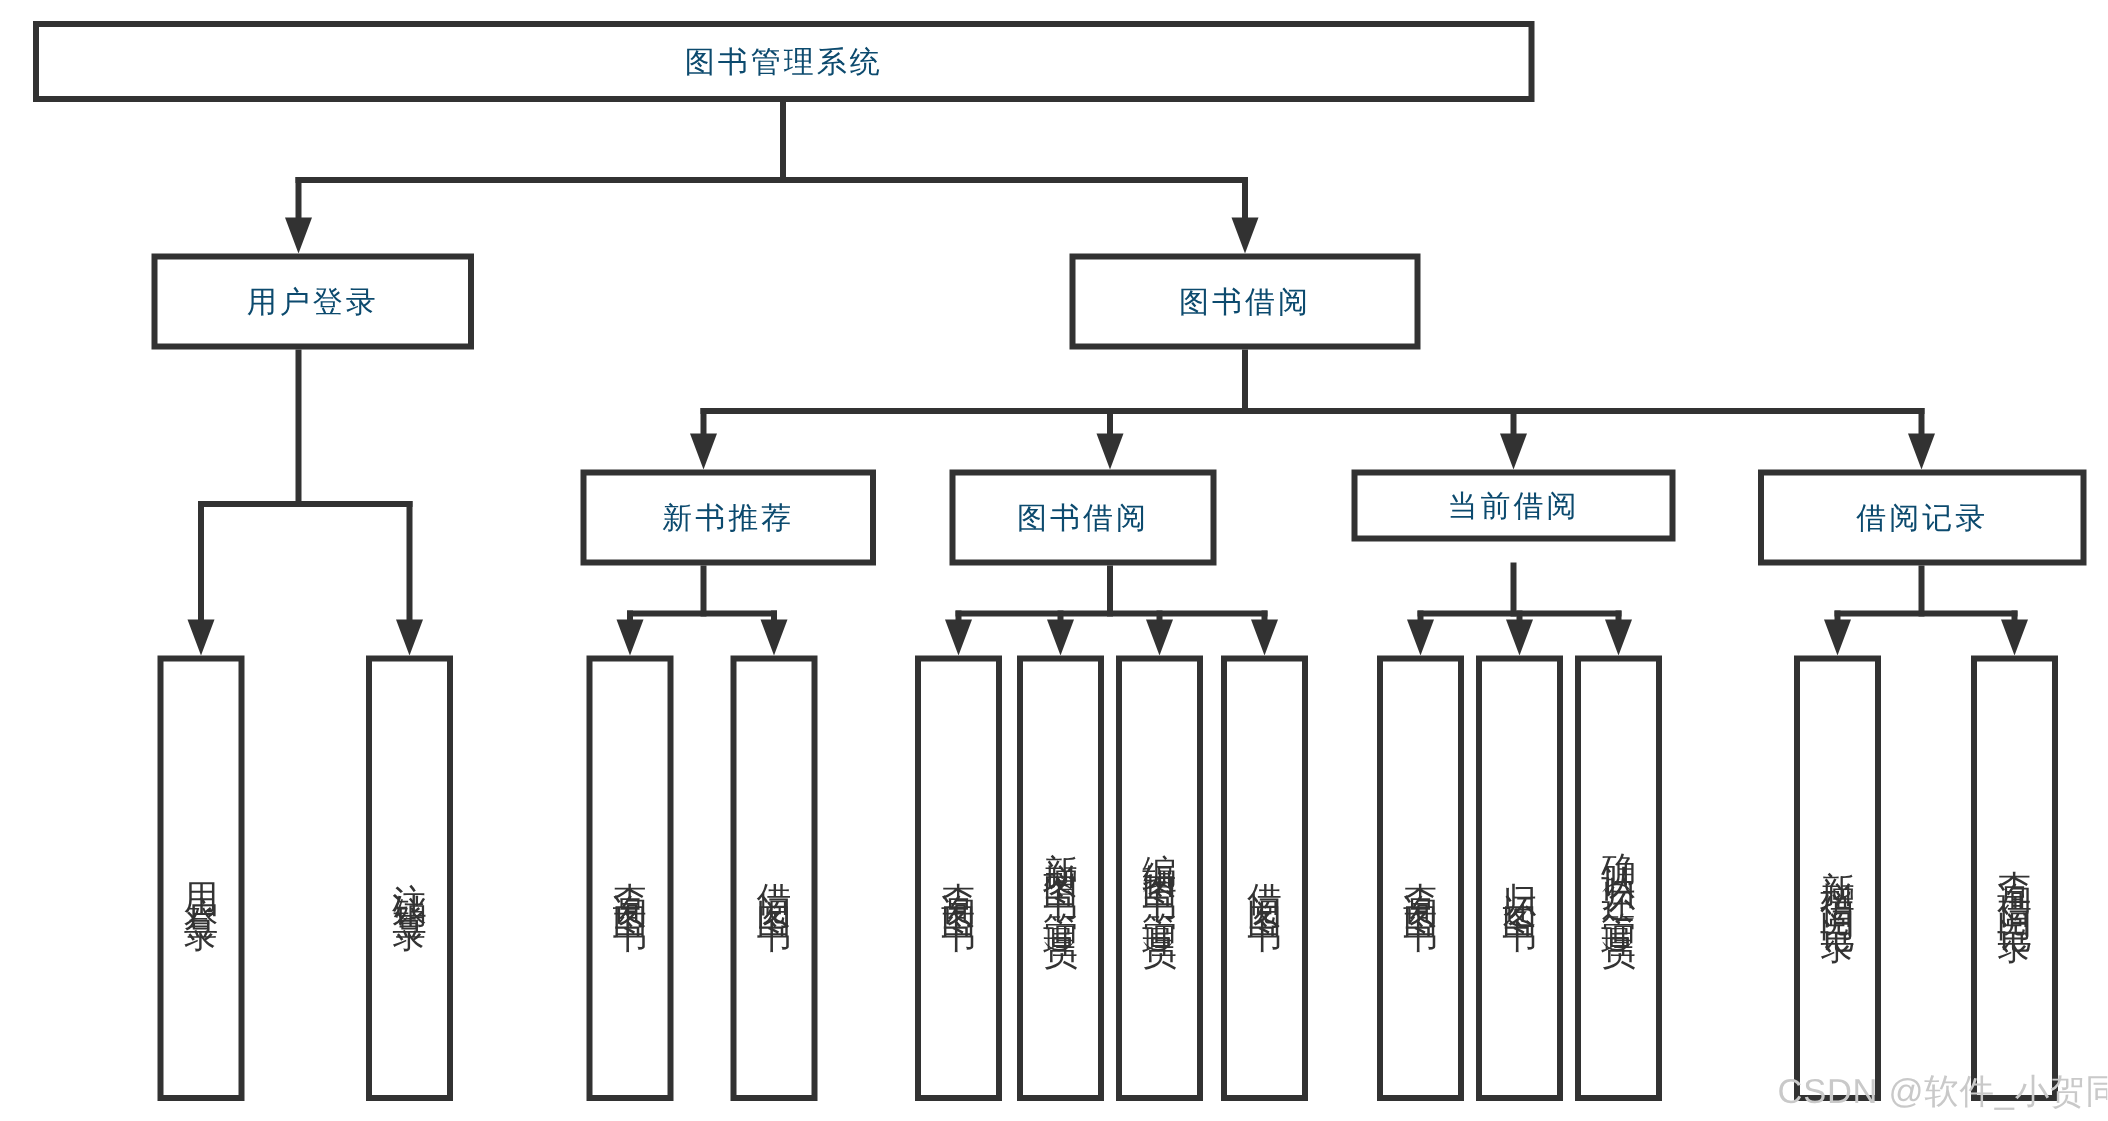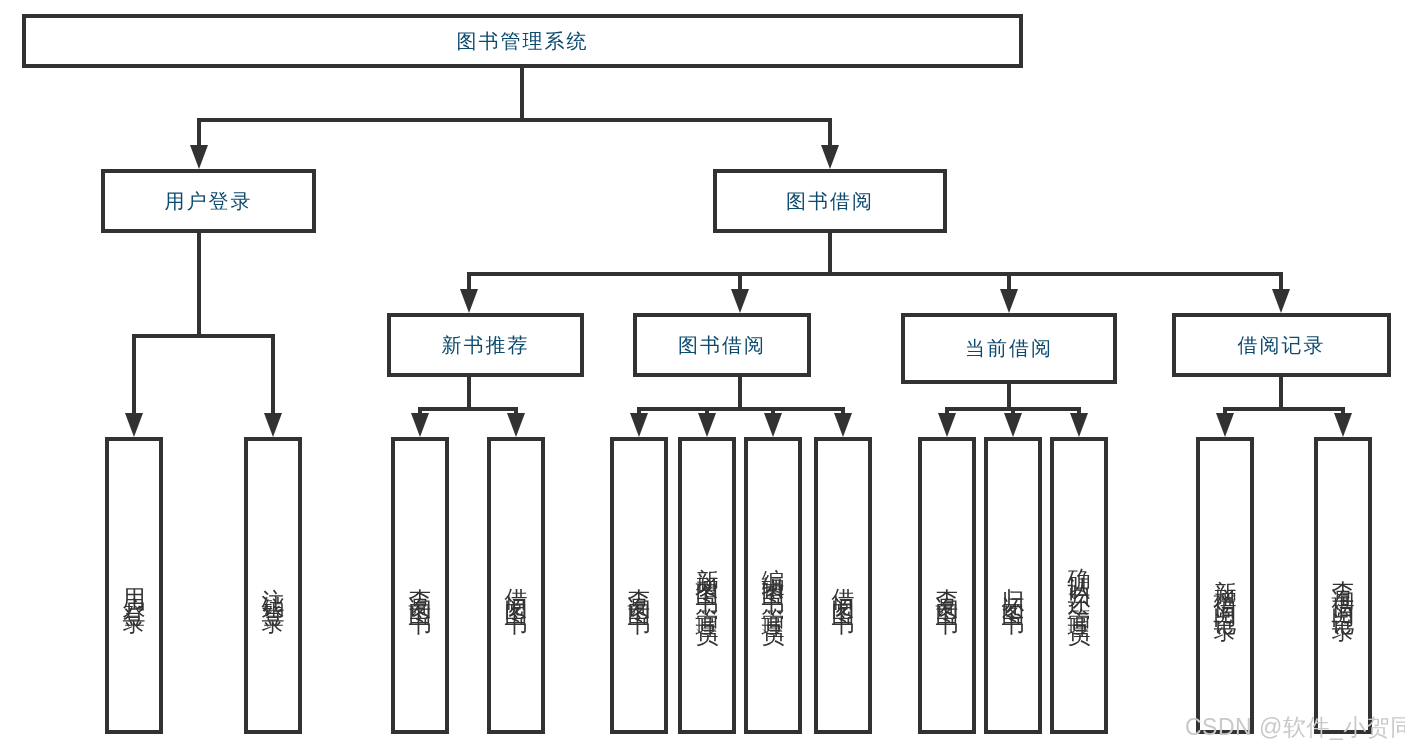--- a/index.html
+++ b/index.html
@@ -144,21 +144,21 @@
   <div class="node" style="left:713px;top:169px;width:234px;height:64px">
     <span class="hlabel">图书借阅</span>
   </div>
 
   <div class="node" style="left:387px;top:313px;width:197px;height:64px">
     <span class="hlabel">新书推荐</span>
   </div>
   <div class="node" style="left:633px;top:313px;width:178px;height:64px">
     <span class="hlabel">图书借阅</span>
   </div>
-  <div class="node" style="left:901px;top:313px;width:216px;height:71px">
+  <div class="node" style="left:901px;top:313px;width:216px;height:48px">
     <span class="hlabel">当前借阅</span>
   </div>
   <div class="node" style="left:1172px;top:313px;width:219px;height:64px">
     <span class="hlabel">借阅记录</span>
   </div>
 
   <div class="node vbox" style="left:105px">
     <span class="vlabel">用户登录</span>
   </div>
   <div class="node vbox" style="left:244px">

